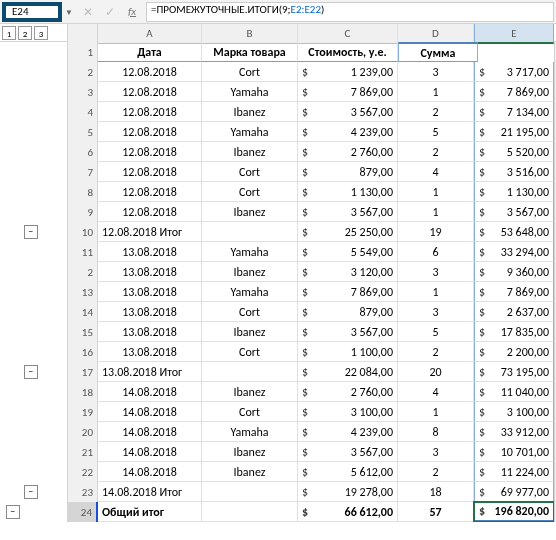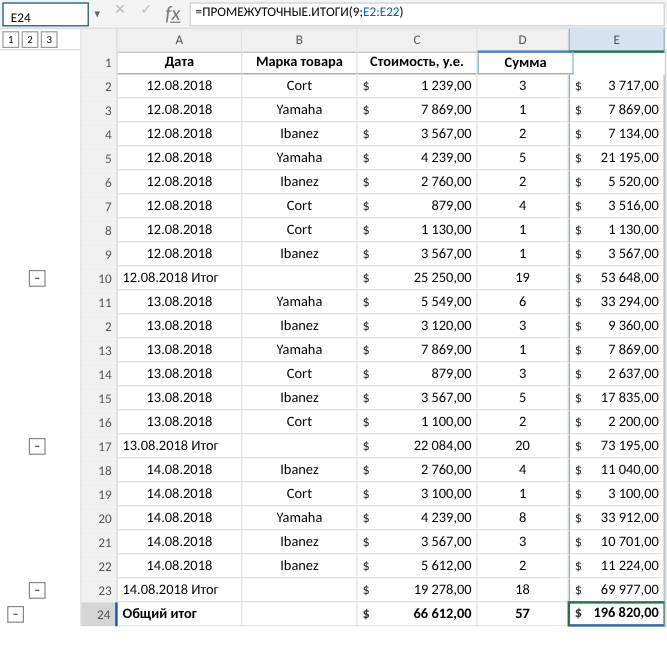--- a/index.html
+++ b/index.html
@@ -11,34 +11,34 @@
     width: 556px;
   }
   .top-bar {
     display: flex;
     align-items: center;
     height: 24px;
     border-bottom: 1px solid #d4d4d4;
     background: #f3f3f3;
   }
   .name-box {
-    width: 72px;
+    width: 60px;
     height: 20px;
     margin: 2px;
     background: #fff;
-    border: 1px solid #0c4a6e;
+    border: 4px solid #0c4a6e;
     display: flex;
-    align-items: flex-end;
+    align-items: center;
     padding: 0 6px;
     font-size: 11px;
   }
   .name-dd { width:10px; color:#666; font-size:8px; text-align:center; }
   .fbar-icons { display:flex; gap:6px; margin:0 6px; color:#bbb; }
   .fbar-icons span { width:16px; text-align:center; }
-  .fx { font-style: italic; color:#777; font-size:17px;text-decoration:underline; }
+  .fx { font-style: italic; color:#777; font-size:11px;text-decoration:underline; }
   .formula-input {
     flex:1;
     height:20px;
     background:#fff;
     border:1px solid #ccc;
     display:flex;
     align-items:flex-start;
     padding:0 4px;
     font-size:11px;
     margin-right:2px;

